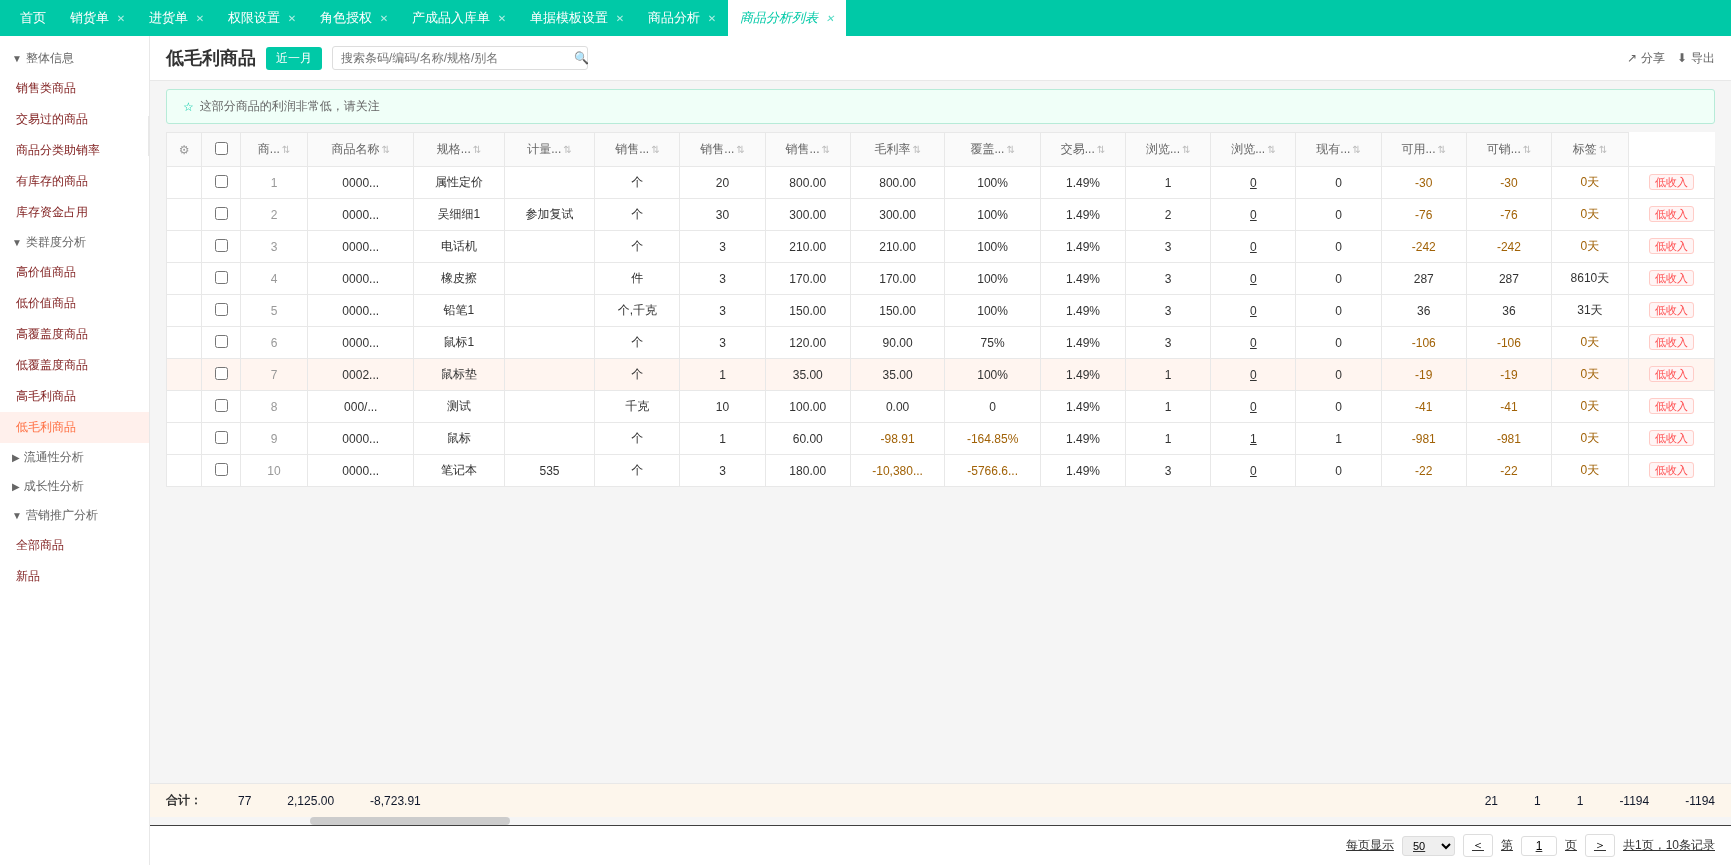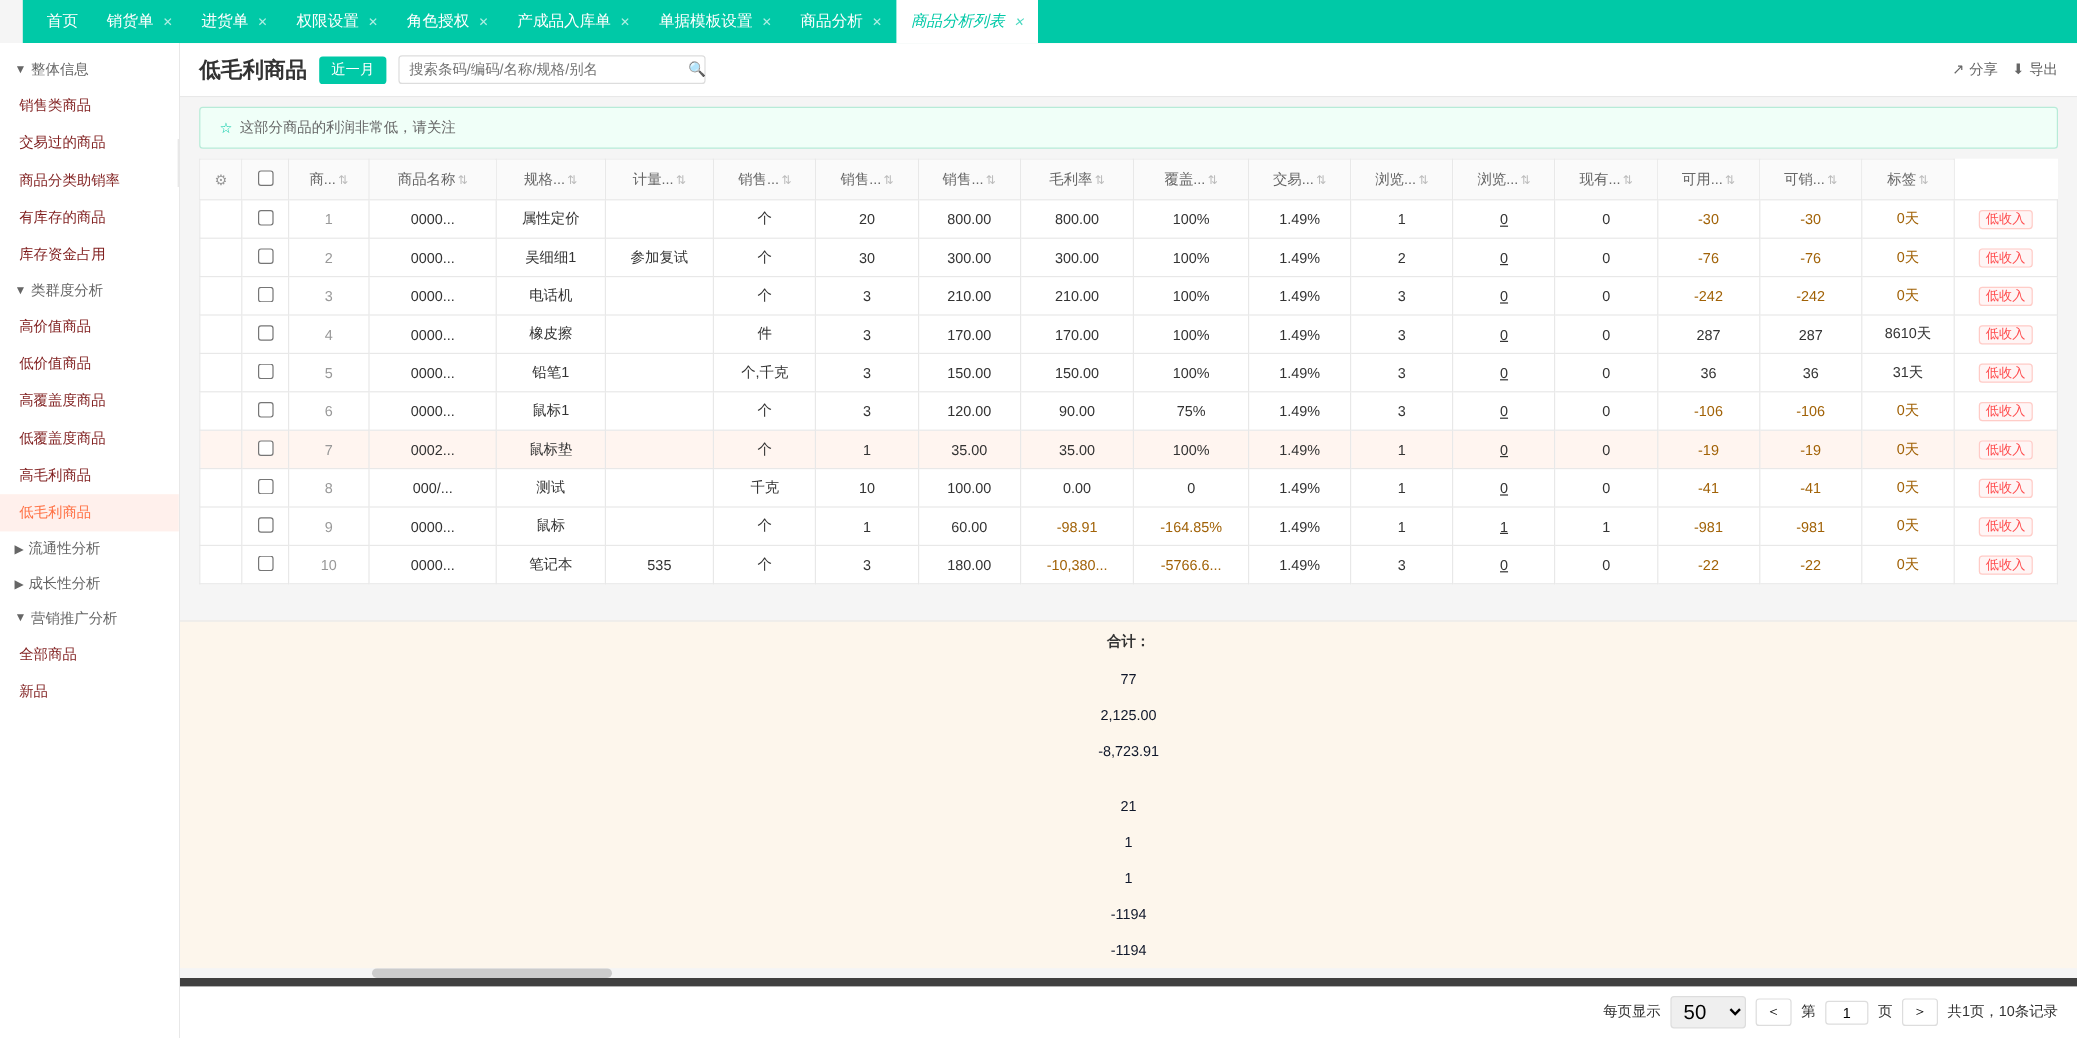--- a/index.html
+++ b/index.html
@@ -5,21 +5,20 @@
     * { box-sizing: border-box; margin: 0; padding: 0; }
     body { font-family: 'Microsoft YaHei', Arial, sans-serif; font-size: 12px; background: #f5f5f5; color: #333; }
 
     
     .top-nav {
       background: #00c9a7;
       display: flex;
       align-items: center;
       height: 36px;
       padding: 0 8px;
-      margin-left: 19px;
     }
     .nav-item {
       color: #fff;
       padding: 0 12px;
       height: 36px;
       line-height: 36px;
       cursor: pointer;
       font-size: 13px;
       white-space: nowrap;
     }
@@ -194,42 +193,42 @@
     .underline { text-decoration: underline; cursor: pointer; }
     .row-num { color: #999; }
 
     
     .table-footer {
       background: #fdf6ec;
       border-top: 1px solid #e8e8e8;
       padding: 8px 16px;
       display: flex;
       align-items: center;
-      gap: 16px;
-      flex-direction: column;
+      gap: 36px;
     }
     .footer-label { color: #333; font-weight: bold; }
     .footer-val { color: #0f172a; }
 
     
     .pagination-bar {
       background: #fff;
-      border-top: 7px solid #404040;
+      border-top: 1px solid #404040;
       padding: 8px 16px;
       display: flex;
       align-items: center;
       justify-content: flex-end;
       gap: 8px;
       font-size: 12px;
+      text-decoration: underline;
     }
     .page-size-select {
       border: 1px solid #ddd;
       border-radius: 3px;
       padding: 2px 6px;
-      font-size: 17px;
+      font-size: 11px;
     }
     .page-nav-btn {
       border: 1px solid #ddd;
       background: #fff;
       border-radius: 3px;
       padding: 2px 8px;
       cursor: pointer;
       font-size: 12px;
     }
     .page-num-input {

